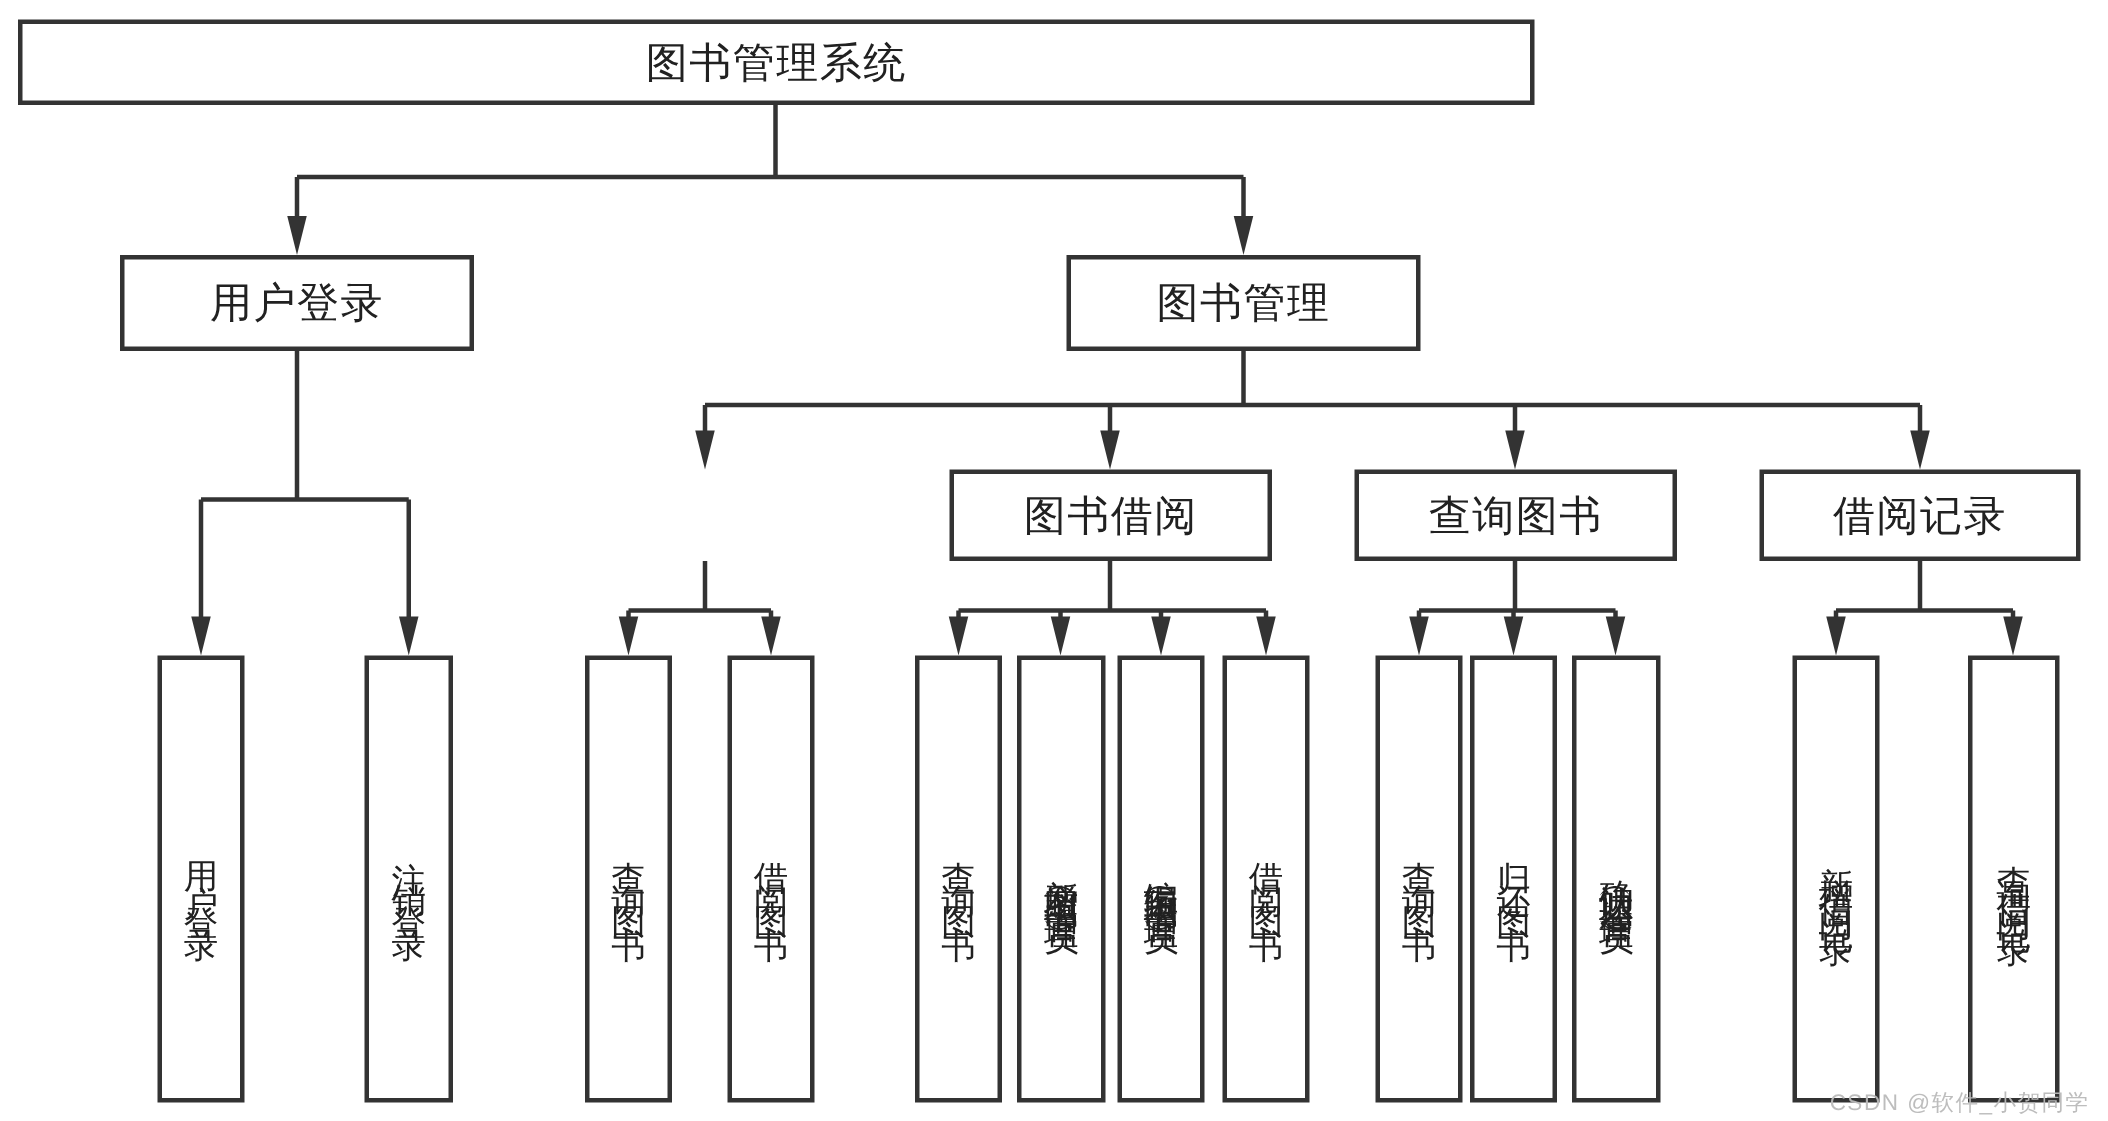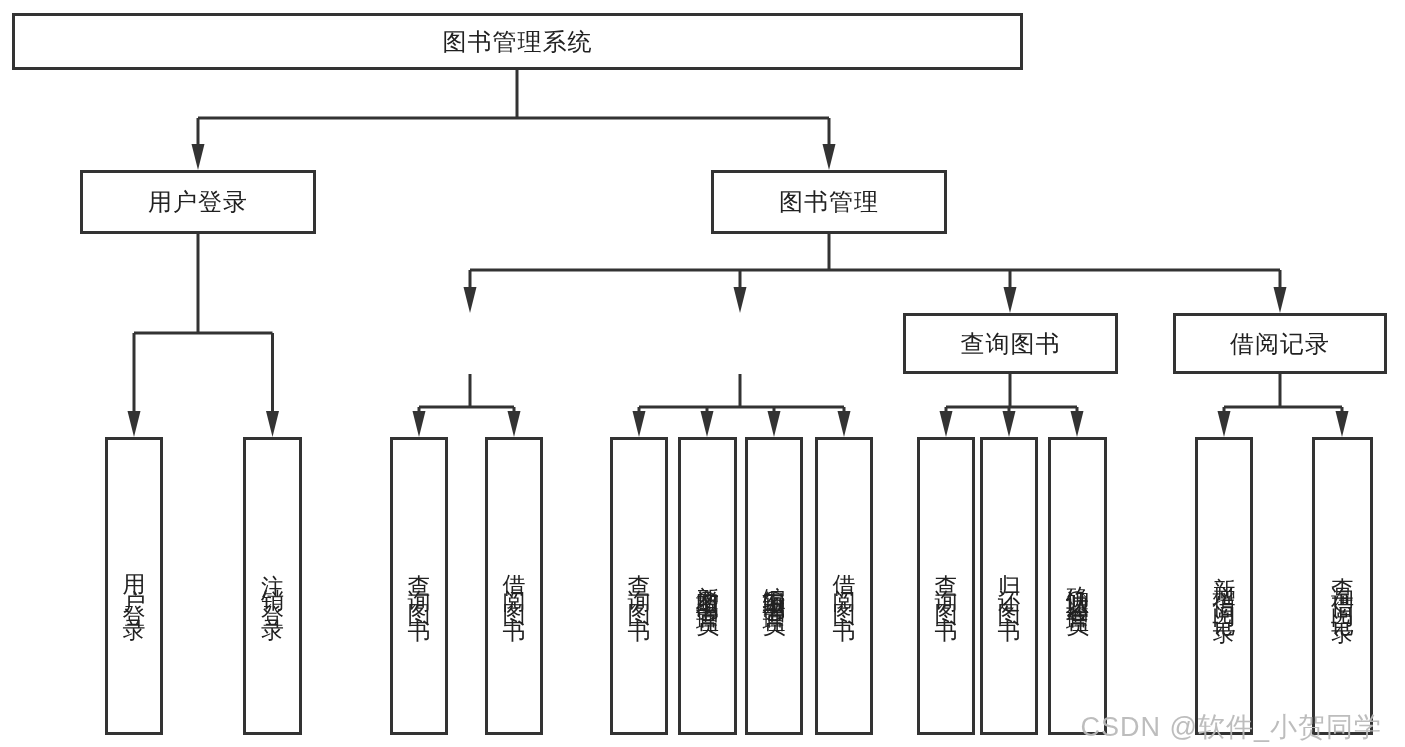--- a/index.html
+++ b/index.html
@@ -6,32 +6,32 @@
   body{font-family:"Liberation Sans","DejaVu Sans",sans-serif;}
   .canvas{
     position:relative;width:1405px;height:747px;background:#ffffff;overflow:hidden;
   }
   .wires{position:absolute;left:0;top:0;z-index:1;}
   .node{
     position:absolute;box-sizing:border-box;background:#ffffff;
     border:3px solid #333333;display:flex;align-items:center;justify-content:center;
     color:#212121;z-index:2;
   }
-  .node-h{font-size:24px;letter-spacing:1px;}
+  .node-h{font-size:28px;letter-spacing:1px;}
   .node-v{font-size:23px;}
   .vtext{
     writing-mode:vertical-rl;text-orientation:mixed;
     white-space:nowrap;line-height:1;
   }
   .ls-wide{letter-spacing:15px;}
   .ls-mid{letter-spacing:9px;}
   .ls-tight{letter-spacing:4px;}
   .watermark{
-    position:absolute;right:23px;bottom:2px;z-index:3;
-    font-size:27px;color:rgba(185,185,185,0.95);letter-spacing:1px;margin-left:40px;
+    position:absolute;right:12px;bottom:2px;z-index:3;
+    font-size:15px;color:rgba(185,185,185,0.95);letter-spacing:1px;margin-left:40px;
   }
 </style>
 </head>
 <body>
 
 <div class="canvas">
 
   <svg class="wires" width="1405" height="747" viewBox="0 0 1405 747">
     <g fill="none" stroke-width="3" stroke="#333333">
 
@@ -105,20 +105,23 @@
     <span>图书管理系统</span>
   </div>
 
   <div class="node node-h" style="left:80px;top:170px;width:236px;height:64px;">
     <span>用户登录</span>
   </div>
   <div class="node node-h" style="left:711px;top:170px;width:236px;height:64px;">
     <span>图书管理</span>
   </div>
 
+  <div class="node node-h" style="left:633px;top:313px;width:215px;height:61px;">
+    <span>图书借阅</span>
+  </div>
   <div class="node node-h" style="left:903px;top:313px;width:215px;height:61px;">
     <span>查询图书</span>
   </div>
   <div class="node node-h" style="left:1173px;top:313px;width:214px;height:61px;">
     <span>借阅记录</span>
   </div>
 
   <div class="node node-v" style="left:105px;top:437px;width:58px;height:298px;">
     <span class="vtext ls-wide">用户登录</span>
   </div>

